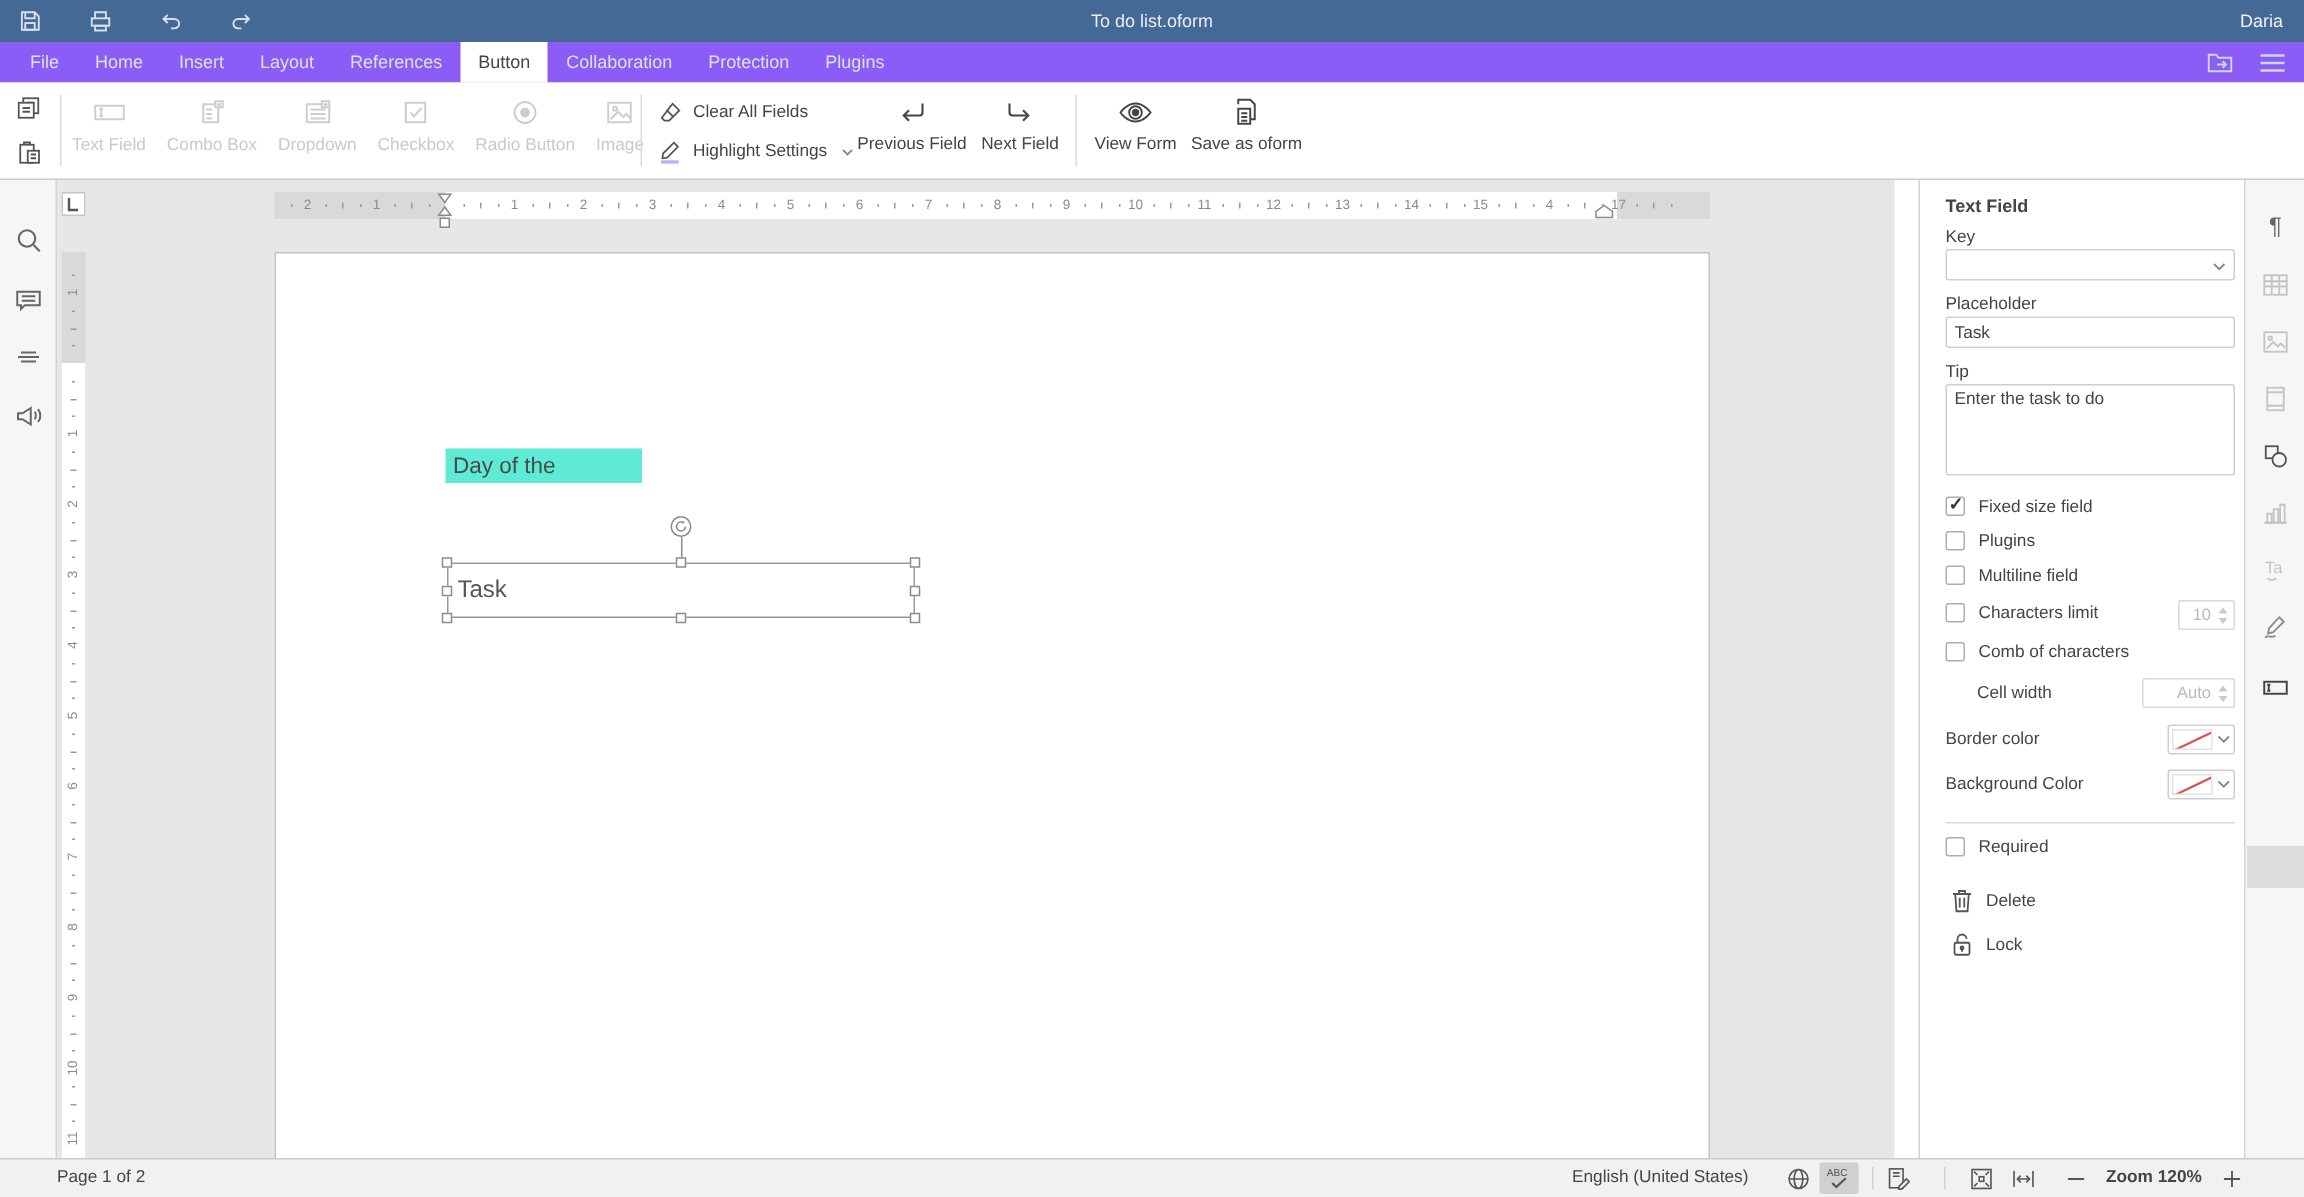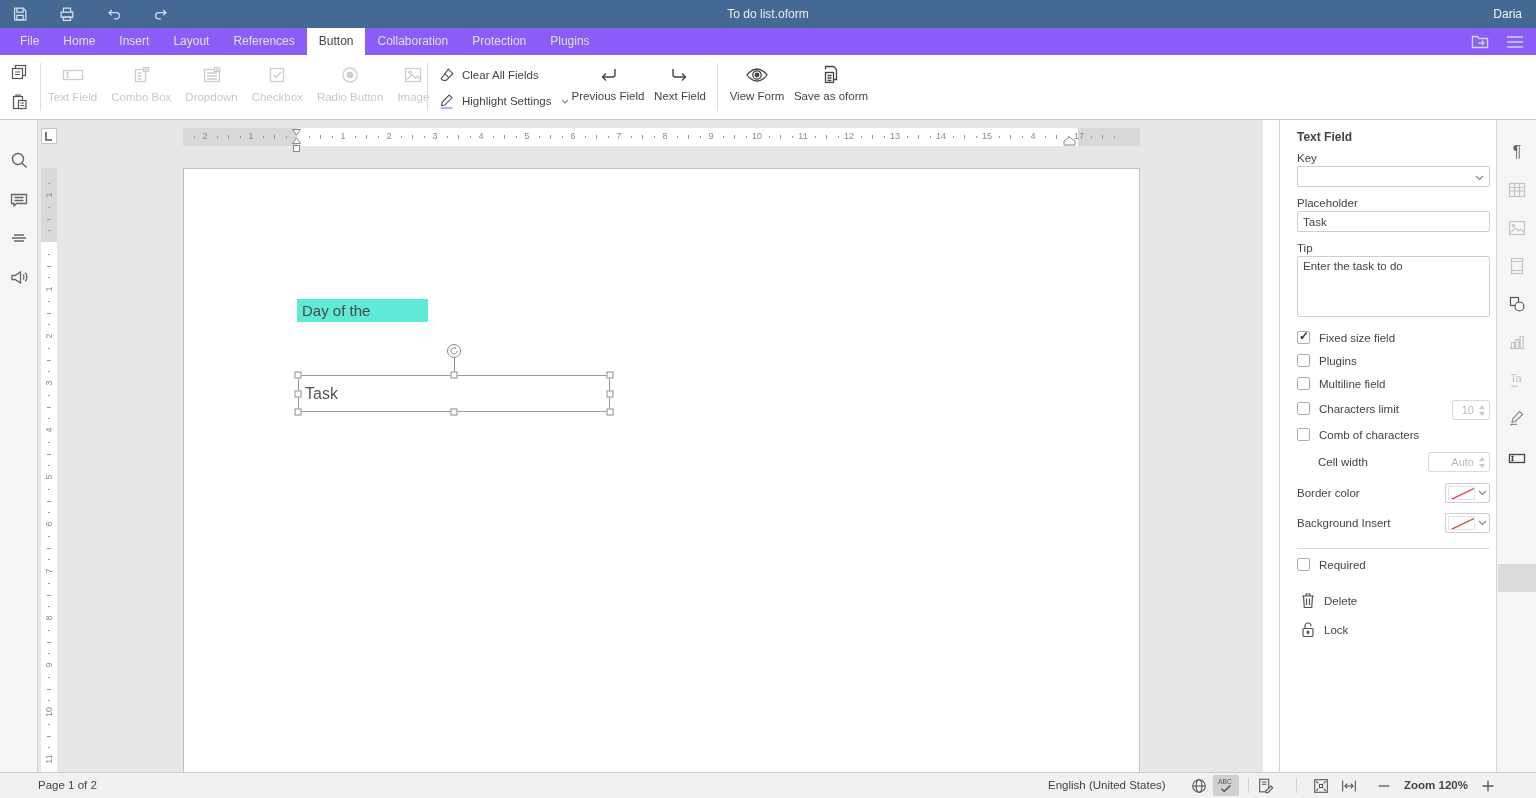--- a/index.html
+++ b/index.html
@@ -551,21 +551,21 @@
       <span class="swatch">
         <svg width="27" height="14" viewBox="0 0 27 14">
             <line id="ncl1" x1="1" y1="13" x2="26" y2="1" stroke-width="1.5" stroke="#d9534f"></line>
           </svg>
       </span>
       <svg style="margin-left:3px" width="9" height="6" viewBox="0 0 9 6" fill="none" stroke="#888" stroke-width="1.2">
           <path d="M1 1l3.5 3.5L8 1"></path>
         </svg>
     </div>
 
-    <div class="p-label" style="top:397px">Background Insert</div>
+    <div class="p-label" style="top:397px">Background Color</div>
     <div class="color-ctl" style="top:393px">
       <span class="swatch">
         <svg width="27" height="14" viewBox="0 0 27 14">
             <line id="ncl2" x1="1" y1="13" x2="26" y2="1" stroke-width="1.5" stroke="#d9534f"></line>
           </svg>
       </span>
       <svg style="margin-left:3px" width="9" height="6" viewBox="0 0 9 6" fill="none" stroke="#888" stroke-width="1.2">
           <path d="M1 1l3.5 3.5L8 1"></path>
         </svg>
     </div>

